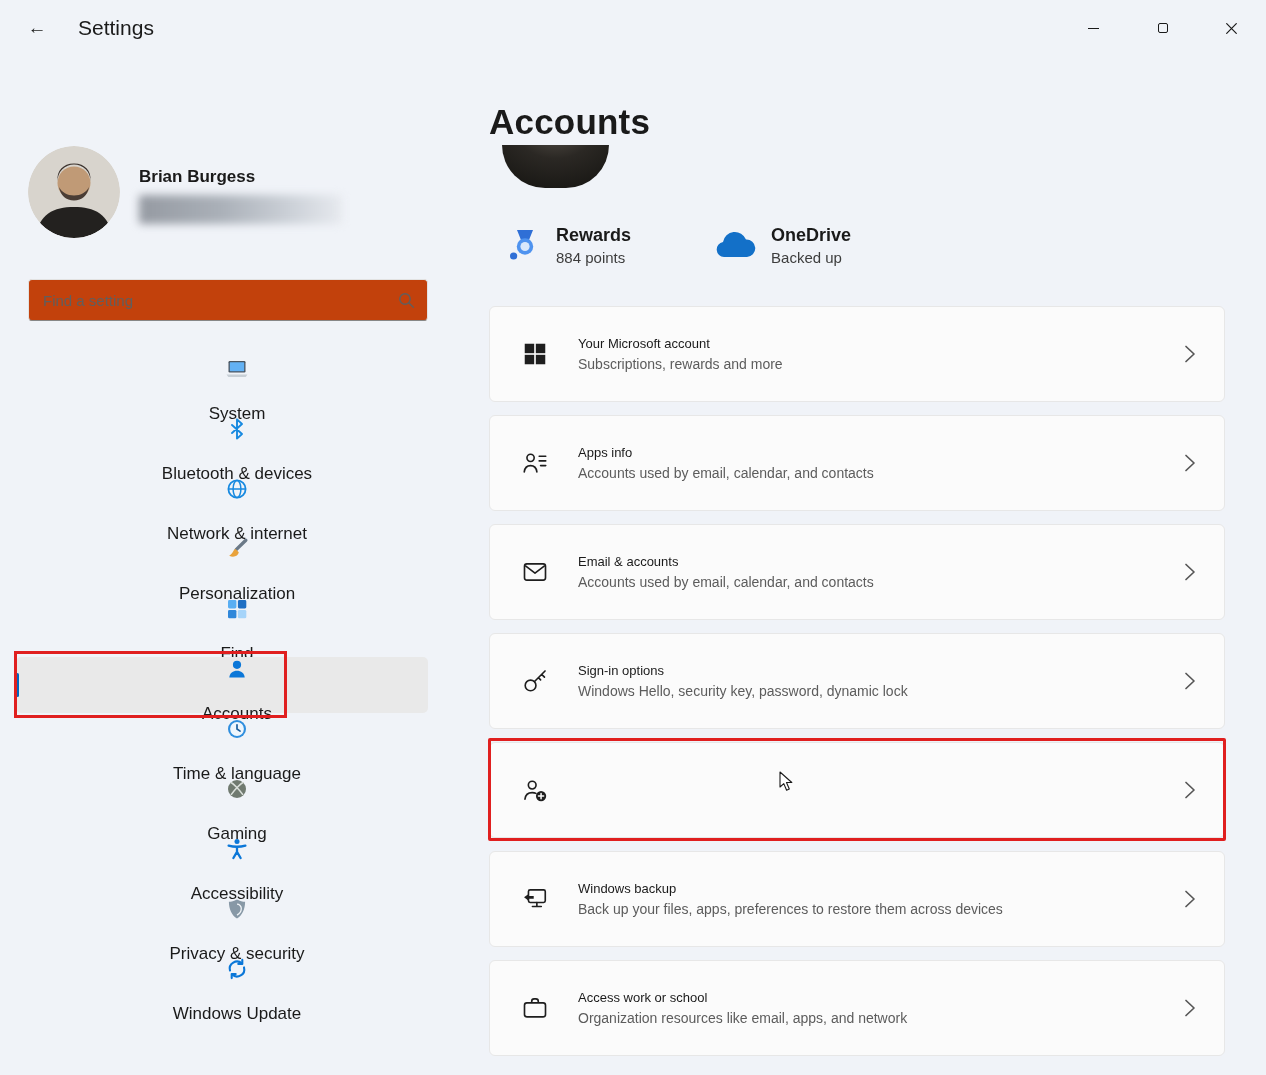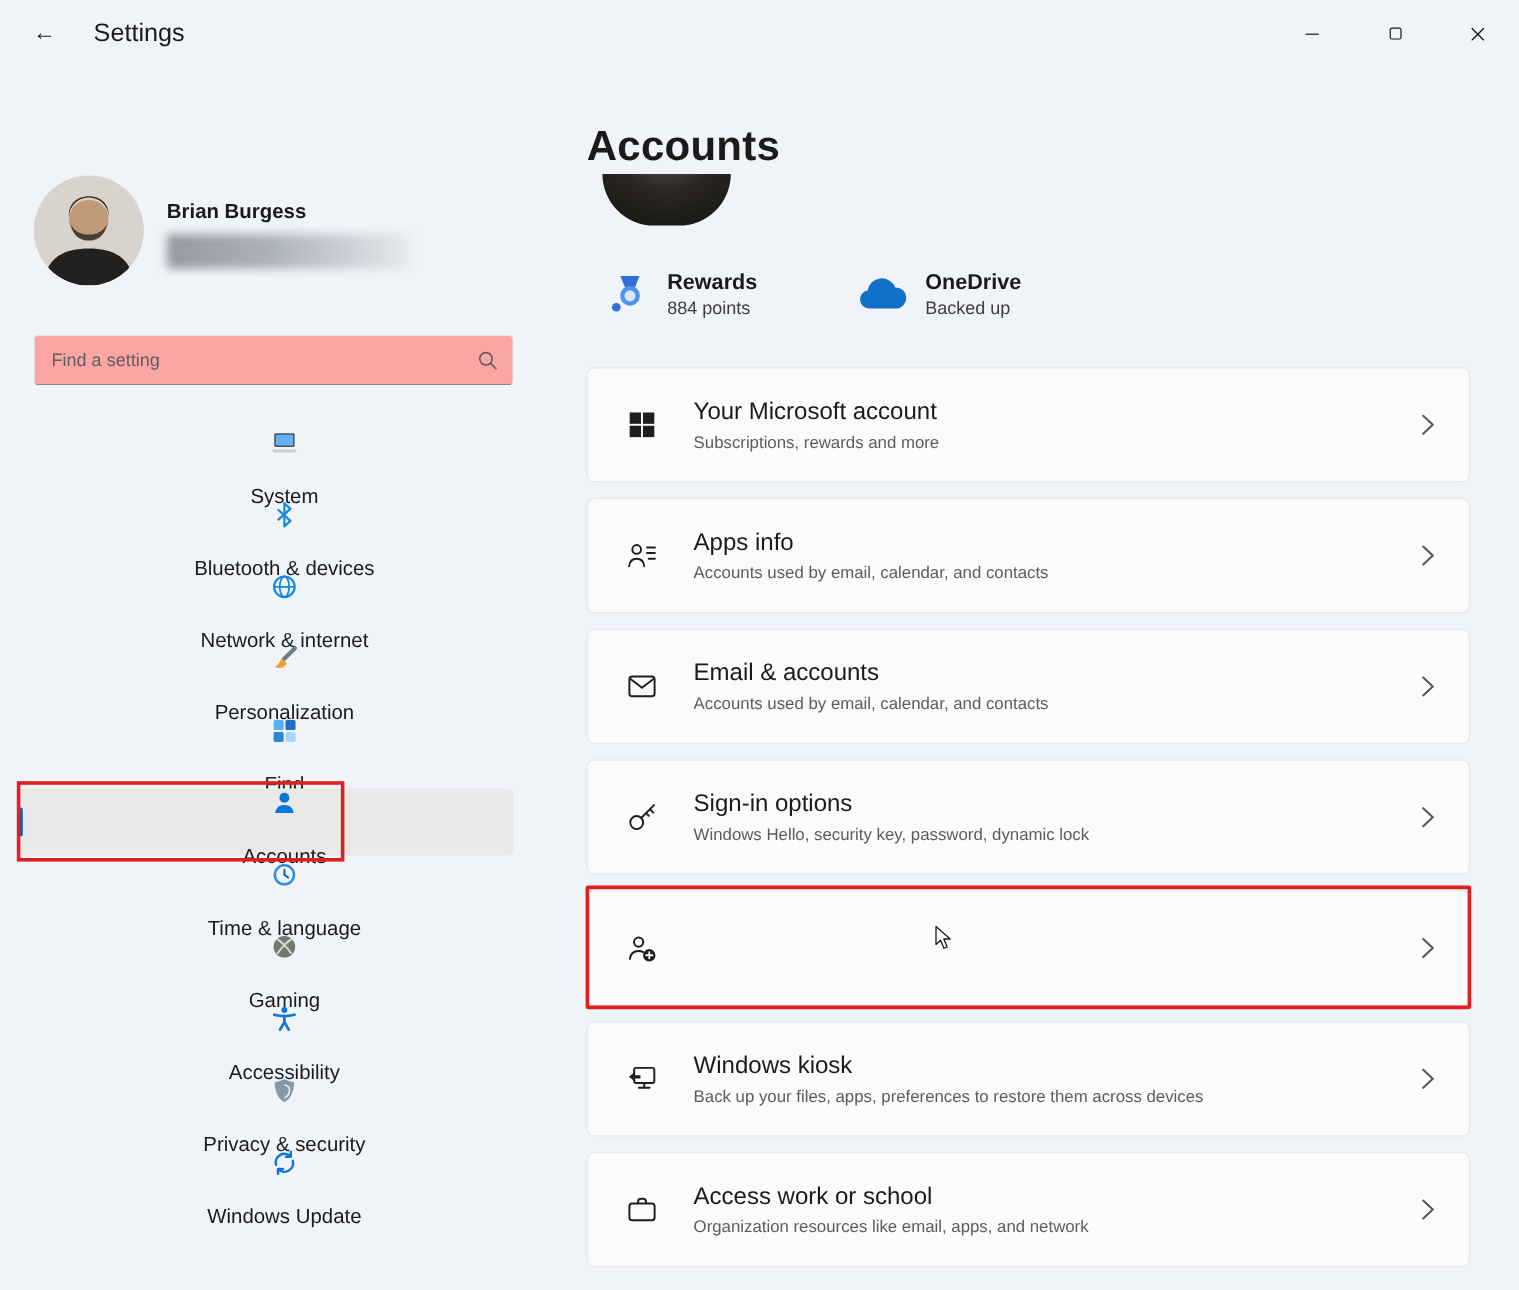--- a/index.html
+++ b/index.html
@@ -25,21 +25,21 @@
   .sidebar { width:460px; flex:none; position:relative; }
   .main { flex:1; min-width:0; padding:0 41px 0 29px; }
   
   .user-block { display:flex; gap:19px; margin:32px 0 0 28px; }
   .avatar { width:92px; height:92px; border-radius:50%; flex:none; overflow:hidden; }
   .user-info { padding-top:21px; }
   .user-name { font-size:17px; font-weight:700; }
   .user-redacted { width:203px; height:29px; margin-top:8px; border-radius:3px;
     background:linear-gradient(90deg,#959aa2 0%,#aab0b8 40%,#ccd1d8 75%,#e7eaef 100%);
     filter:blur(4px); }
-  .search-box { margin:41px 32px 0 28px; height:42px; background:#fca5a5;
+  .search-box { margin:41px 32px 0 28px; height:42px; background:#c2410c;
     border:1px solid #e2e2e2; border-bottom-color:#878787; border-radius:4px;
     display:flex; align-items:center; padding:0 12px 0 14px; }
   .search-input { flex:1; border:none; outline:none; background:transparent; font-size:15px; font-family:inherit; color:#1a1a1a; }
   .search-input::placeholder { color:#5f5f5f; }
   .nav { margin-top:36px; }
   .nav-item { display:flex; align-items:center; height:56px; margin:0 32px 4px 16px;
     padding-left:30px; gap:23px; border-radius:5px; font-size:17px; position:relative; cursor:pointer;flex-direction:column; }
   .nav-item.selected { background:#e9e9e9; }
   .nav-item.selected::before { content:""; position:absolute; left:0; top:16px; width:3px; height:24px;
     border-radius:2px; background:var(--accent,#0067c0); }
@@ -57,21 +57,21 @@
   .summary-icon { display:flex; }
   .summary-title { font-size:18px; font-weight:700; }
   .summary-sub { font-size:15px; color:#3d3d3d; margin-top:3px; }
   
   .cards { margin-top:40px; }
   .card { position:relative; display:flex; align-items:center; height:96px;
     background:var(--card-bg,#fbfbfb); border:1px solid #e7e7e7; border-radius:6px;
     margin-bottom:13px; padding:0 28px 0 31px; cursor:pointer; }
   .card-icon { width:28px; height:28px; flex:none; display:flex; }
   .card-text { margin-left:29px; }
-  .card-title { font-size:20px; }
+  .card-title { font-size:13px; }
   .card-sub { font-size:14px; color:#5c5c5c; margin-top:5px; }
   .chevron { margin-left:auto; display:flex; }
   .card-annotation { position:absolute; left:-2px; right:-2px; top:-5px; bottom:-4px;
     border:3px solid var(--annotation-red,#e01f1f); border-radius:2px; pointer-events:none; z-index:5; }
   
   .cursor { position:absolute; left:779px; top:771px; z-index:50; pointer-events:none; }
 </style>
 </head>
 <body>
 
@@ -386,21 +386,21 @@
         <span class="card-icon">
           <svg width="28" height="28" viewBox="0 0 24 24">
               <g fill="none" stroke="#1e1e1e" stroke-width="1.4" stroke-linecap="round" stroke-linejoin="round">
                 <rect x="6.4" y="4.2" width="14.4" height="10.8" rx="1.4"></rect>
                 <path d="M13.6 15v3.4M9.8 18.4h7.6"></path>
               </g>
               <path d="M2.6 10.6l4.2-3.2v2.1h4.1v2.2H6.8v2.1Z" fill="#1e1e1e"></path>
             </svg>
         </span>
         <div class="card-text">
-          <div class="card-title">Windows kiosk</div>
+          <div class="card-title">Windows backup</div>
           <div class="card-sub">Back up your files, apps, preferences to restore them across devices</div>
         </div>
         <span class="chevron">
           <svg width="13" height="22" viewBox="0 0 13 22">
               <path d="M3 3.5 11 11 3 18.5" fill="none" stroke="#565656" stroke-width="1.7" stroke-linecap="round" stroke-linejoin="round"></path>
             </svg>
         </span>
       </div>
 
       <div class="card">

